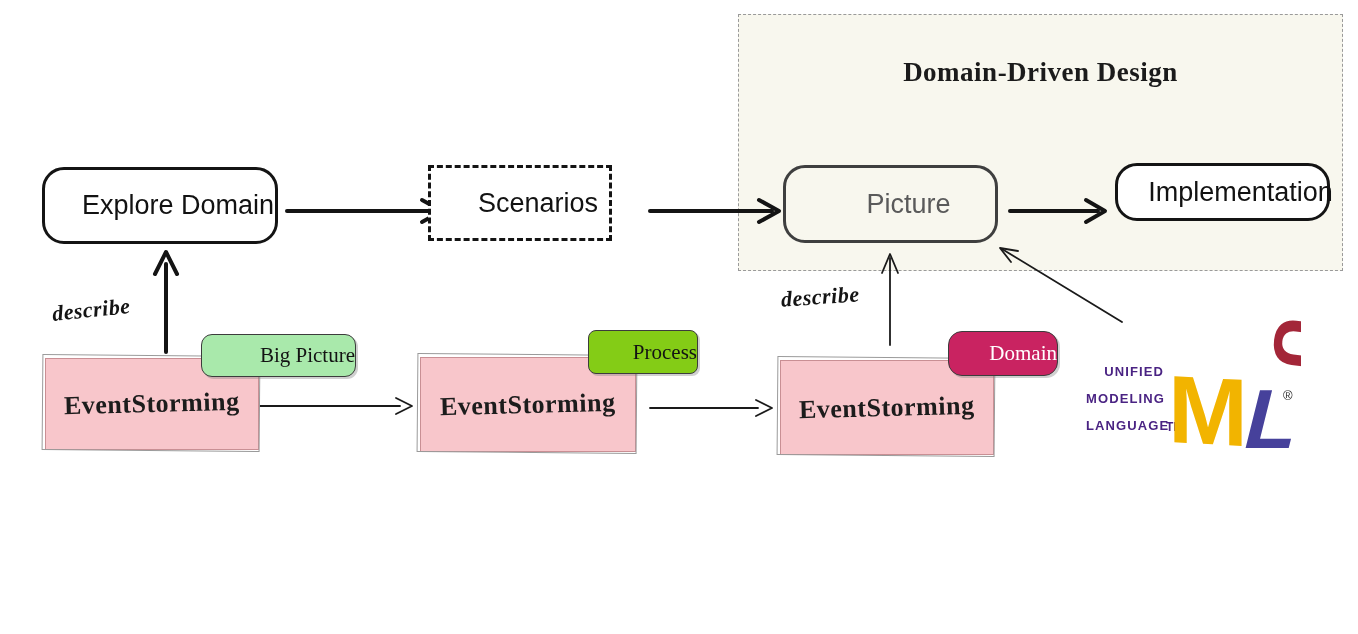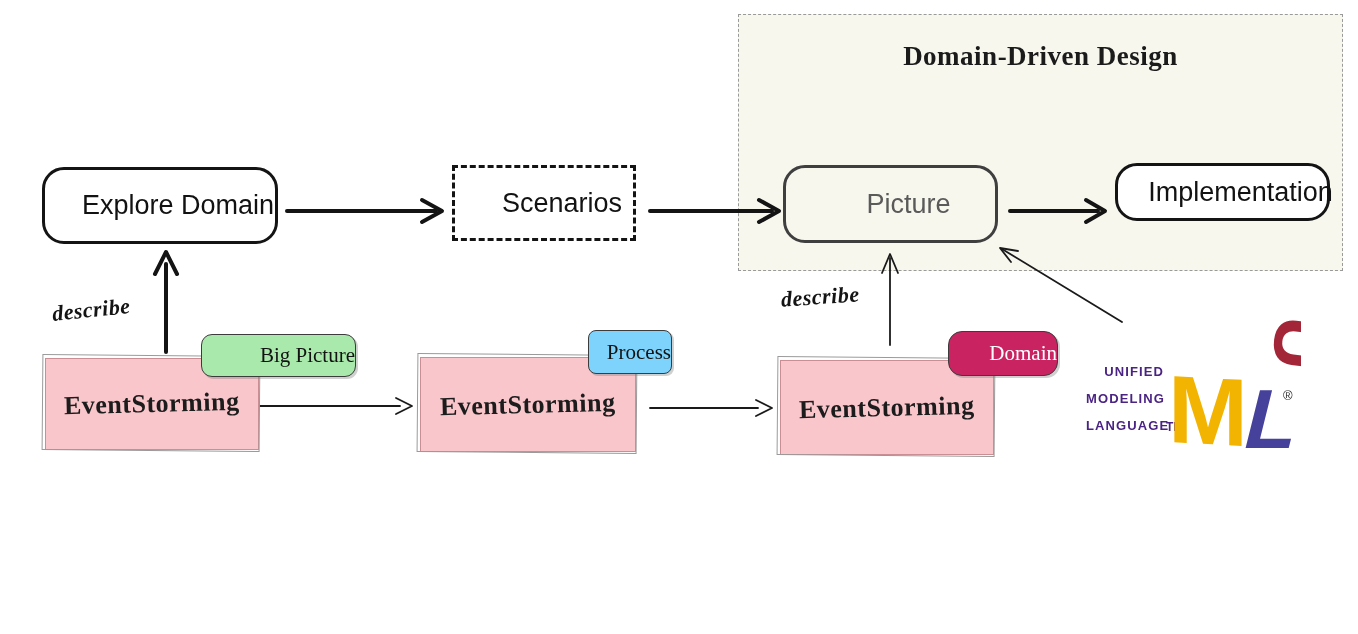--- a/index.html
+++ b/index.html
@@ -17,31 +17,31 @@
   
   .node{
     display:flex;align-items:center;justify-content:center;
     font-size:27px;color:#121212;background:transparent;padding-left:36px;
   }
   .node.solid{border:3.5px solid #141414;border-radius:22px;background:#fff;}
   .node.dashed{border:3.5px dashed #141414;background:#fff;}
   .node.gray{border:3.5px solid #3f3f3f;border-radius:22px;color:#5a5a5a;background:transparent;}
 
   #explore-domain{left:42px;top:167px;width:236px;height:77px;}
-  #scenarios{left:452px;top:165px;width:184px;height:76px;}
+  #scenarios{left:428px;top:165px;width:184px;height:76px;}
   #design-box{left:783px;top:165px;width:215px;height:78px;}
   #implementation-box{left:1115px;top:163px;width:215px;height:58px;border-radius:22px;}
 
   
   #ddd-region{
     left:738px;top:14px;width:605px;height:257px;
     background:#f8f7ee;border:1.6px dashed #9a9a9a;
   }
   #ddd-title{
-    position:absolute;left:0;right:0;top:26px;text-align:center;
+    position:absolute;left:0;right:0;top:42px;text-align:center;
     font-size:27px;color:#1b1b1b;
   }
 
   
   .hand{font-family:cursive;font-weight:600;letter-spacing:.5px;}
 
   
   .sticky{
     background:#f8c6cb;border:1.8px solid #c98f94;
     display:flex;align-items:center;justify-content:center;
@@ -57,21 +57,21 @@
   #sticky-3{left:780px;top:360px;width:214px;height:95px;}
 
   
   .badge{
     display:flex;align-items:center;justify-content:flex-end;
     font-family:Liberation Serif, serif;font-size:21px;color:#131313;
     border:1.6px solid #3c3c3c;border-radius:11px;
     box-shadow:2px 2px 0 rgba(120,120,120,.35);
   }
   #badge-big-picture{left:201px;top:334px;width:155px;height:43px;background:#a9e9ab;}
-  #badge-process{left:588px;top:330px;width:84px;height:44px;background:#7dd3fc;border-radius:8px;}
+  #badge-process{left:588px;top:330px;width:110px;height:44px;background:#84cc16;border-radius:8px;}
   #badge-system{left:948px;top:331px;width:110px;height:45px;background:#c92361;color:#ffffff;border-radius:14px;}
 
   
   .hand-label{font-size:22px;color:#141414;font-style:italic;}
   #describe-left{left:52px;top:297px;transform:rotate(-6deg);}
   #describe-right{left:781px;top:284px;transform:rotate(-4deg);}
 
   
   #uml-logo{left:1086px;top:312px;width:215px;height:145px;}
   #uml-words{

